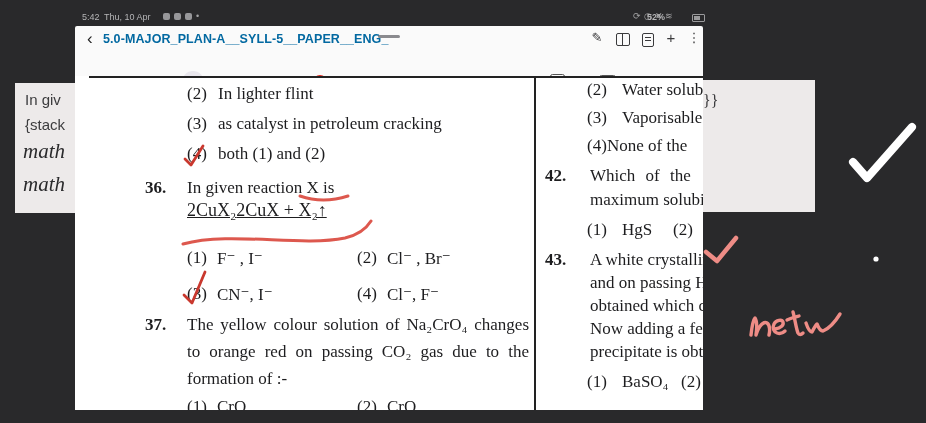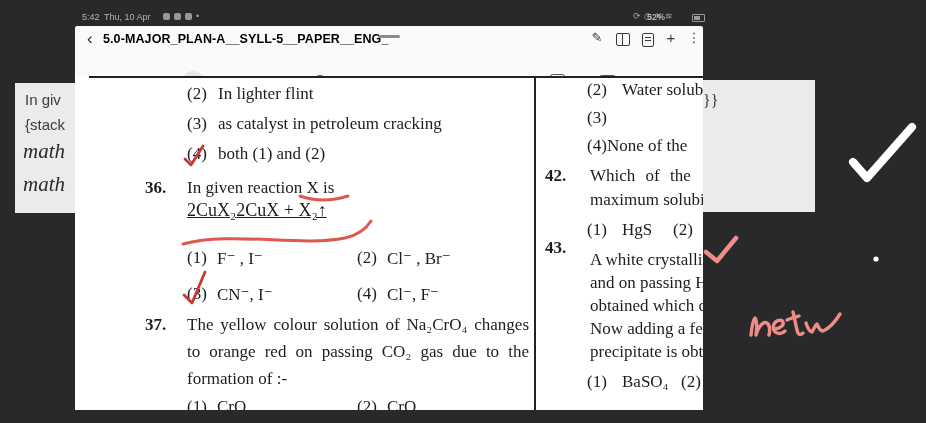--- a/index.html
+++ b/index.html
@@ -10,21 +10,21 @@
   .statusbar{position:absolute;left:0;top:0;width:628px;height:18px;color:#b5b5b7;font-size:9px;}
   .statusbar .txt{position:absolute;top:4px;white-space:nowrap;}
   .badge{position:absolute;top:5px;width:7px;height:7px;border-radius:2px;background:#97979a;}
   .sicon{position:absolute;top:3px;font-size:9px;color:#a3a3a5;}
   .battery{position:absolute;top:6px;width:11px;height:6px;border:1px solid #9a9a9c;border-radius:1px;}
   .battery::after{content:"";position:absolute;left:1px;top:1px;width:6px;height:4px;background:#9a9a9c;}
   
   .chrome{position:absolute;left:0;top:18px;width:628px;height:50px;background:var(--chrome,#fafafa);
           border-radius:2px 2px 0 0;}
   .backbtn{position:absolute;left:12px;top:3px;font-size:17px;color:#222;line-height:20px;}
-  .wintitle{position:absolute;left:28px;top:6px;font-size:12.5px;font-weight:bold;color:#000000;letter-spacing:.1px;white-space:nowrap;}
+  .wintitle{position:absolute;left:28px;top:6px;font-size:12.5px;font-weight:bold;color:#0369a1;letter-spacing:.1px;white-space:nowrap;}
   .handle{position:absolute;left:303px;top:9px;width:22px;height:3px;border-radius:2px;background:#8a8a8e;}
   .tbicon{position:absolute;top:3px;font-size:13px;color:#3a3a3c;width:18px;text-align:center;line-height:18px;}
   .splitview{position:absolute;top:7px;width:12px;height:11px;border:1.3px solid #3a3a3c;border-radius:2px;}
   .splitview::after{content:"";position:absolute;left:4.6px;top:0;width:1.3px;height:11px;background:#3a3a3c;}
   .docicon{position:absolute;top:7px;width:10px;height:12px;border:1.3px solid #3a3a3c;border-radius:2px;}
   .docicon::after{content:"";position:absolute;left:1.5px;top:2.5px;width:6px;height:1.1px;background:#3a3a3c;box-shadow:0 3px 0 #3a3a3c;}
   
   .ti{position:absolute;top:46px;width:20px;height:20px;text-align:center;line-height:20px;font-size:13px;color:#4a4a4c;}
   .pensel{position:absolute;left:107px;top:45px;width:22px;height:22px;border-radius:50%;background:#e9e7ed;}
   .dot{position:absolute;border-radius:50%;}
@@ -163,31 +163,32 @@
       <span class="ln" style="left:112px;top:293px;">formation of :-</span>
 
       <span class="ln" style="left:112px;top:321px;">(1)</span>
       <span class="ln" style="left:142px;top:321px;">CrO</span>
       <span class="ln" style="left:282px;top:321px;">(2)</span>
       <span class="ln" style="left:312px;top:321px;">CrO</span>
 
       <span class="ln" style="left:512px;top:4px;">(2)</span>
       <span class="ln" style="left:547px;top:4px;">Water solub</span>
       <span class="ln" style="left:512px;top:32px;">(3)</span>
+      <span class="ln" style="left:547px;top:32px;">Vaporisable</span>
       <span class="ln" style="left:512px;top:60px;">(4)</span>
       <span class="ln" style="left:532px;top:60px;">None of the</span>
 
       <span class="ln bold" style="left:470px;top:90px;">42.</span>
       <span class="ln wsp" style="left:515px;top:90px;">Which of the</span>
       <span class="ln" style="left:515px;top:114px;">maximum solubi</span>
       <span class="ln" style="left:512px;top:144px;">(1)</span>
       <span class="ln" style="left:547px;top:144px;">HgS</span>
       <span class="ln" style="left:598px;top:144px;">(2)</span>
 
-      <span class="ln bold" style="left:470px;top:162px;font-family:Liberation Serif, serif;">43.</span>
+      <span class="ln bold" style="left:470px;top:174px;font-family:Liberation Serif, serif;">43.</span>
       <span class="ln" style="left:515px;top:174px;">A white crystallin</span>
       <span class="ln" style="left:515px;top:197px;">and on passing H₂</span>
       <span class="ln" style="left:515px;top:220px;">obtained which co</span>
       <span class="ln" style="left:515px;top:243px;">Now adding a fe</span>
       <span class="ln" style="left:515px;top:266px;">precipitate is obta</span>
       <span class="ln" style="left:512px;top:296px;">(1)</span>
       <span class="ln" style="left:547px;top:296px;">BaSO₄</span>
       <span class="ln" style="left:606px;top:296px;">(2)</span>
     </div>
   </div>

